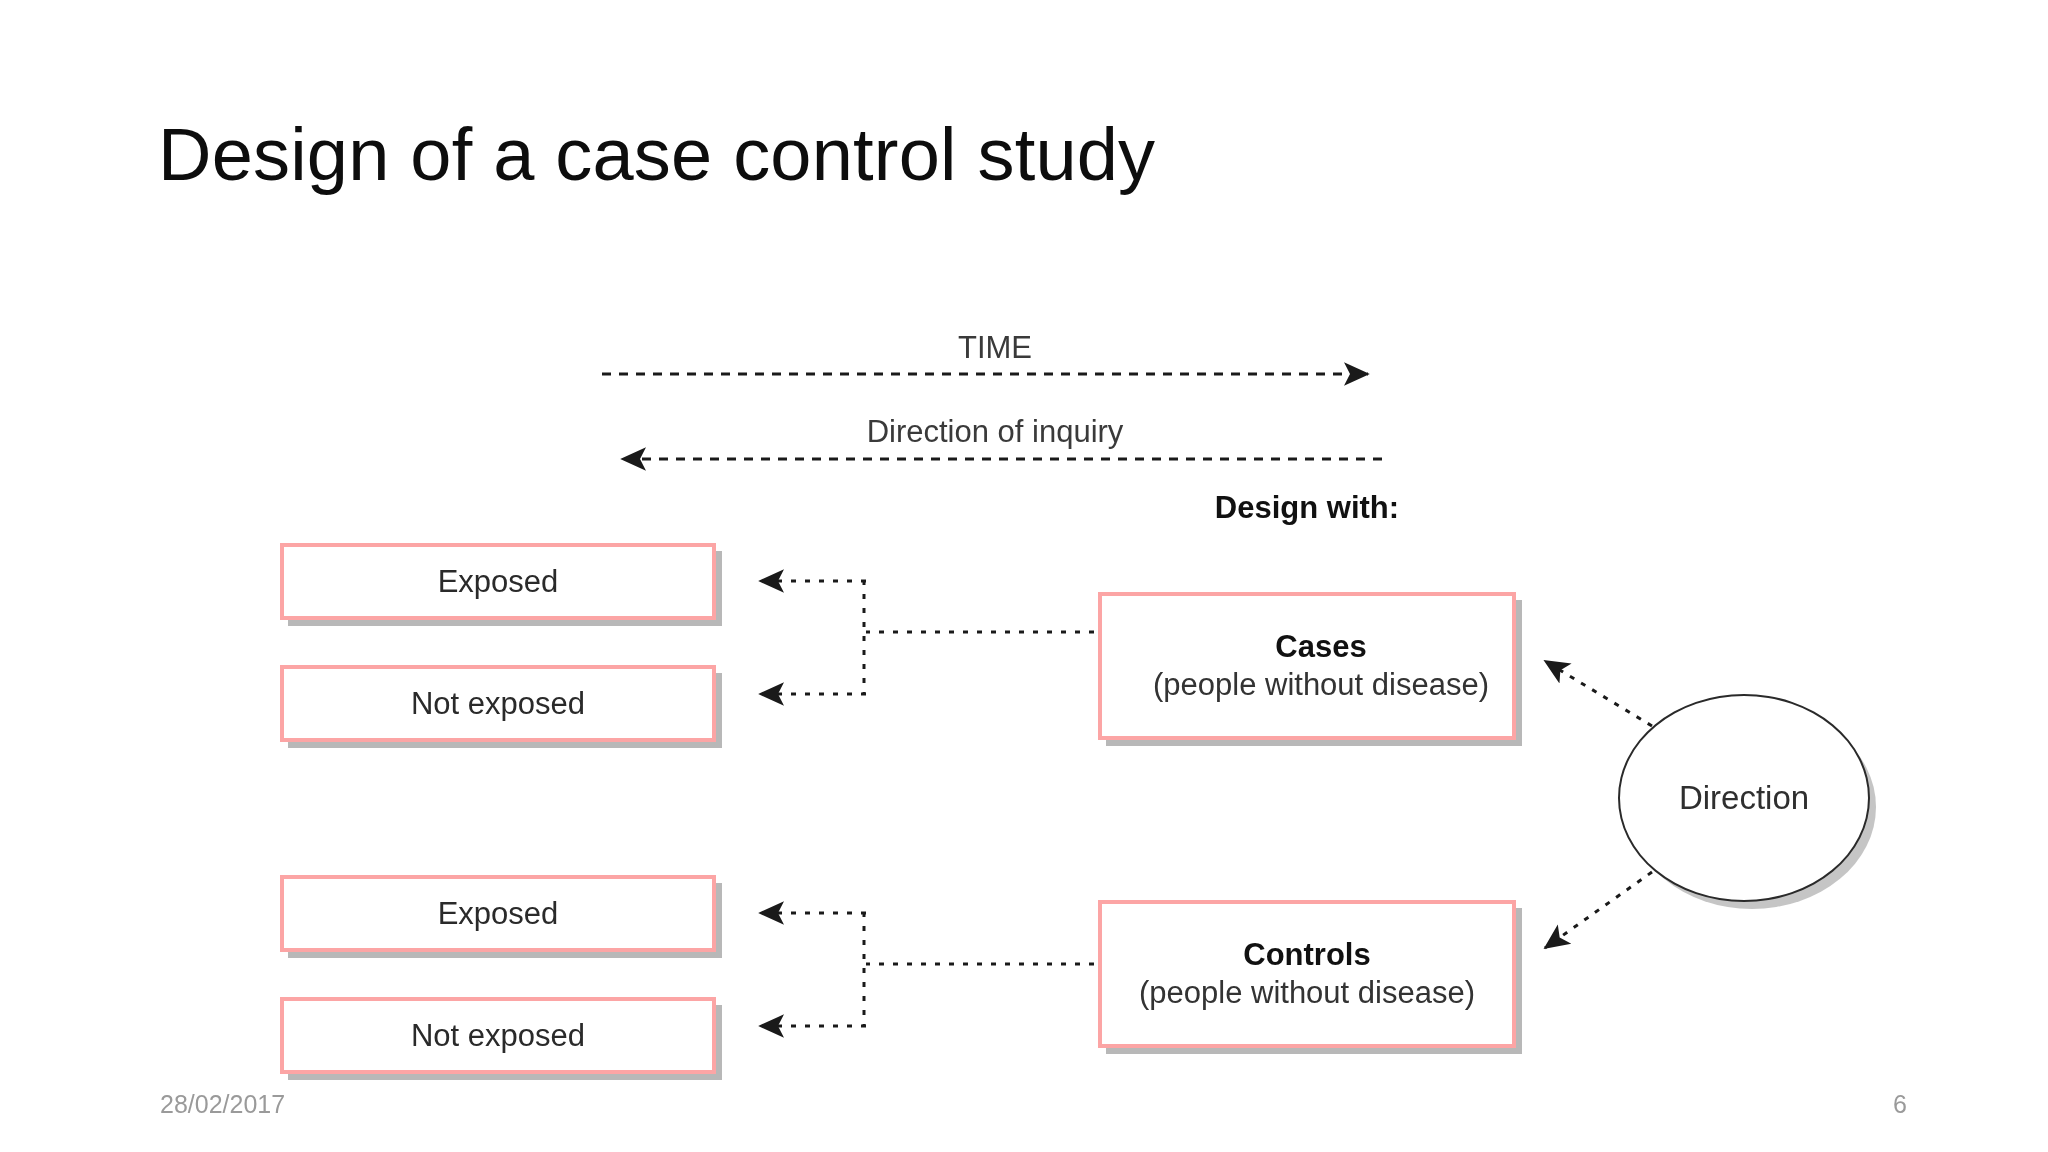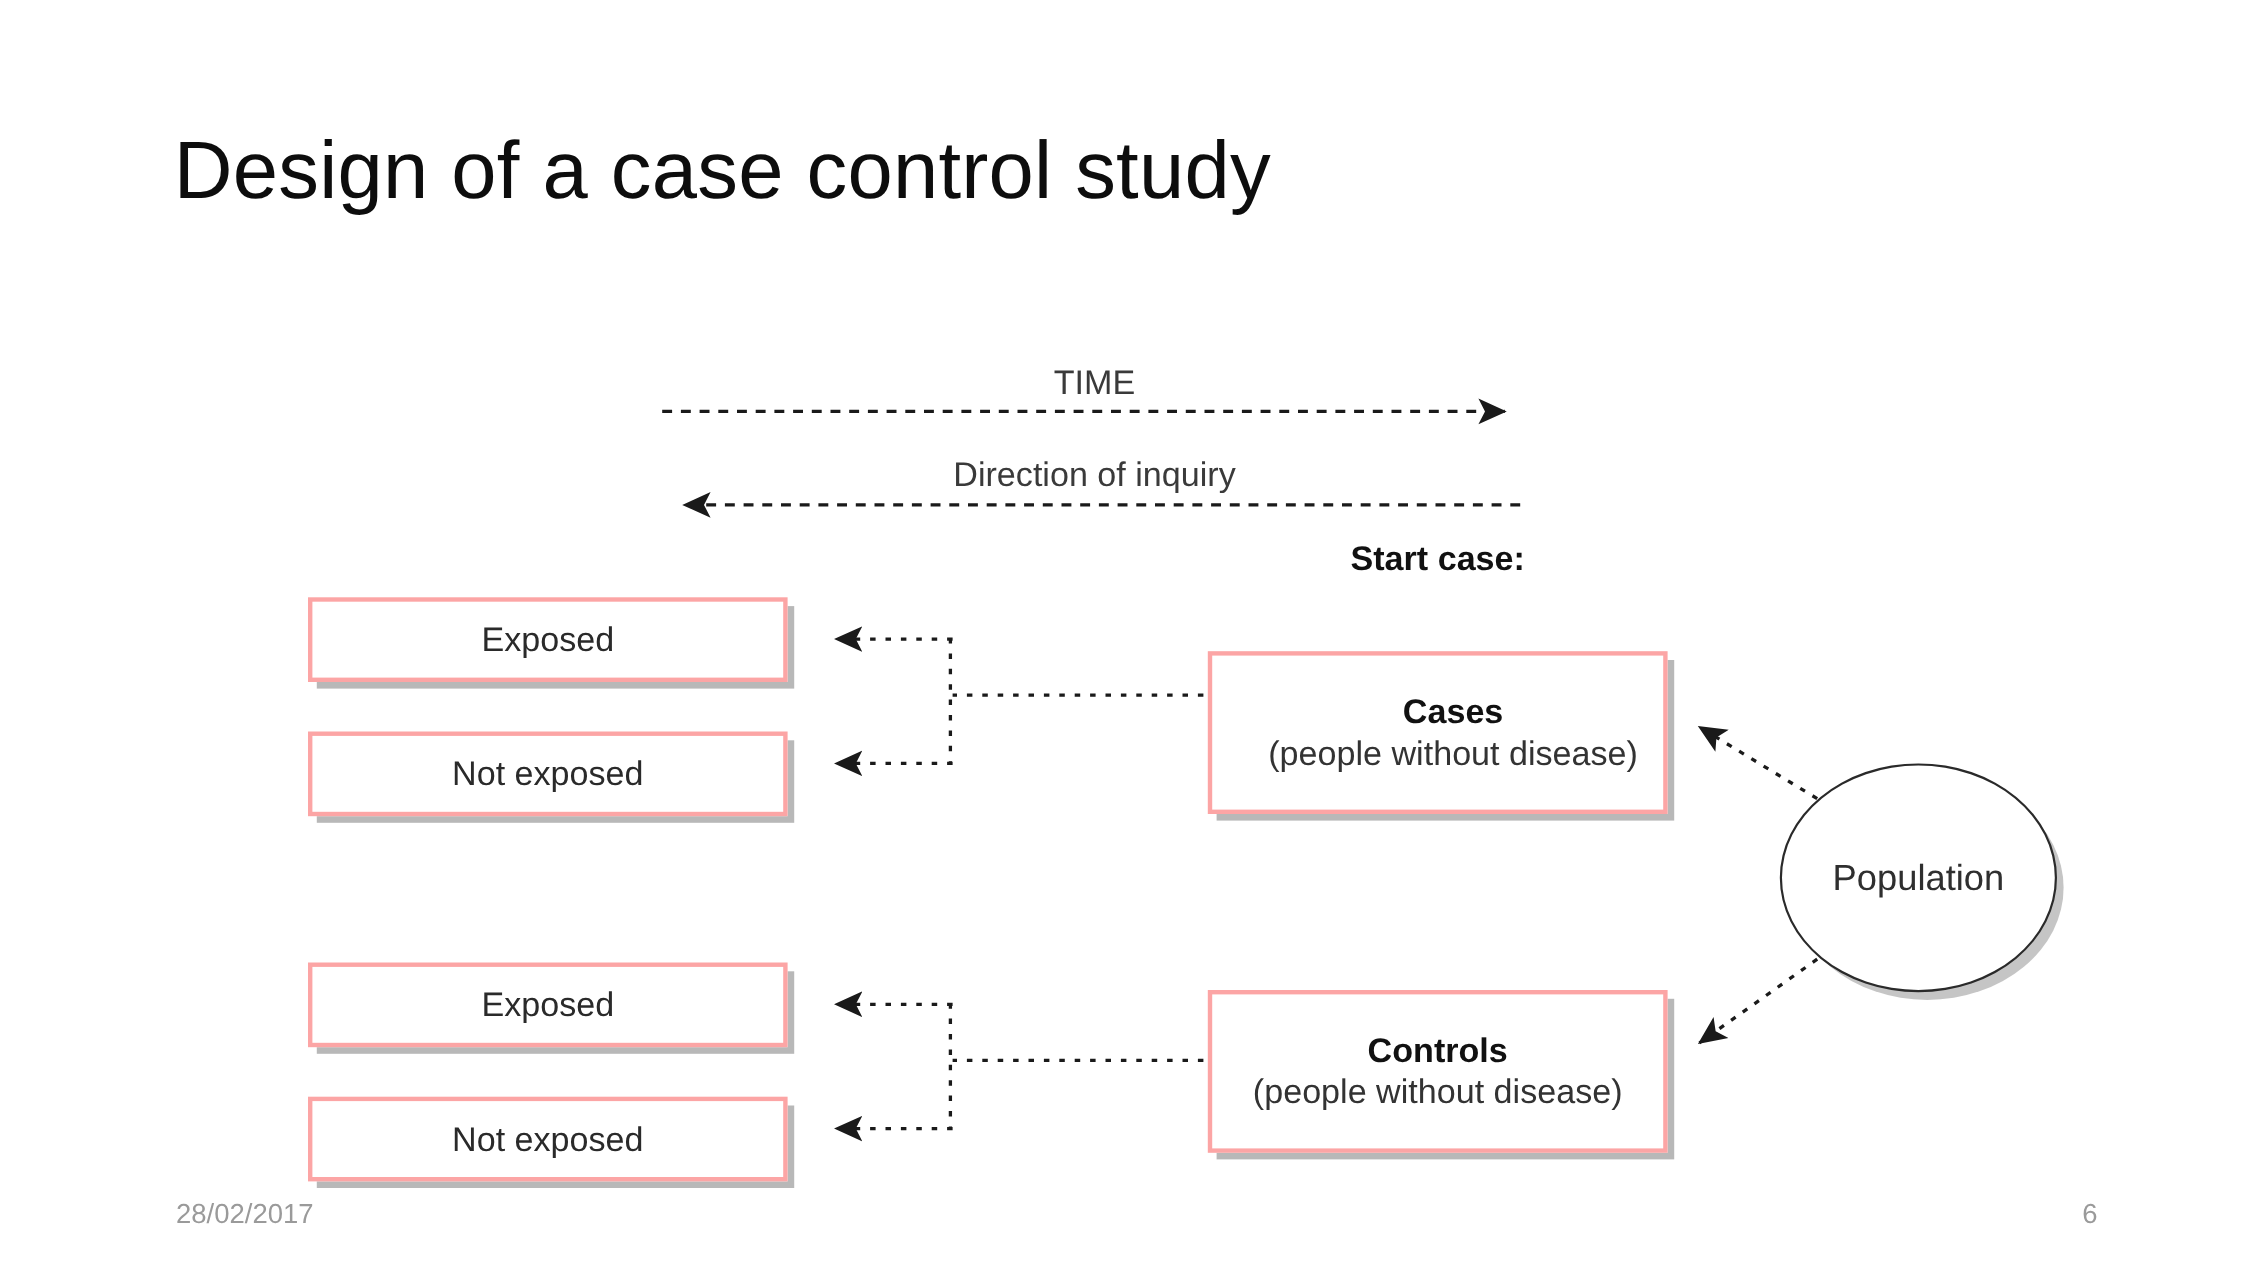--- a/index.html
+++ b/index.html
@@ -222,21 +222,21 @@
 
       <g>
         <line x1="1652" y1="872" x2="1545" y2="948" stroke="#1a1a1a" stroke-width="3" stroke-dasharray="5 8" stroke-linecap="butt" marker-end="url(#arrow-left)"></line>
       </g>
     </svg>
 
     <div class="axis-label" id="inquiry-label">Direction of inquiry</div>
 
     <div class="axis-label" id="time-label">TIME</div>
 
-    <div id="start-with-label">Start case:</div>
+    <div id="start-with-label">Design with:</div>
 
     <div class="node-box box-exposed box-exp-1">
       <span class="box-label">Exposed</span>
     </div>
 
     <div class="node-box box-exposed box-exp-2">
       <span class="box-label">Not exposed</span>
     </div>
 
     <div class="node-box box-exposed box-exp-3">
@@ -251,21 +251,21 @@
       <span class="group-title">Cases</span>
       <span class="group-sub">(people without disease)</span>
     </div>
 
     <div class="node-box box-group box-controls">
       <span class="group-title">Controls</span>
       <span class="group-sub">(people without disease)</span>
     </div>
 
     <div id="population-node">
-      <span id="population-label">Population</span>
+      <span id="population-label">Direction</span>
     </div>
 
   </div>
 
   <div class="footer-text" id="footer-date">28/02/2017</div>
 
   <div class="footer-text" id="footer-page">6</div>
 
 </div>
 

